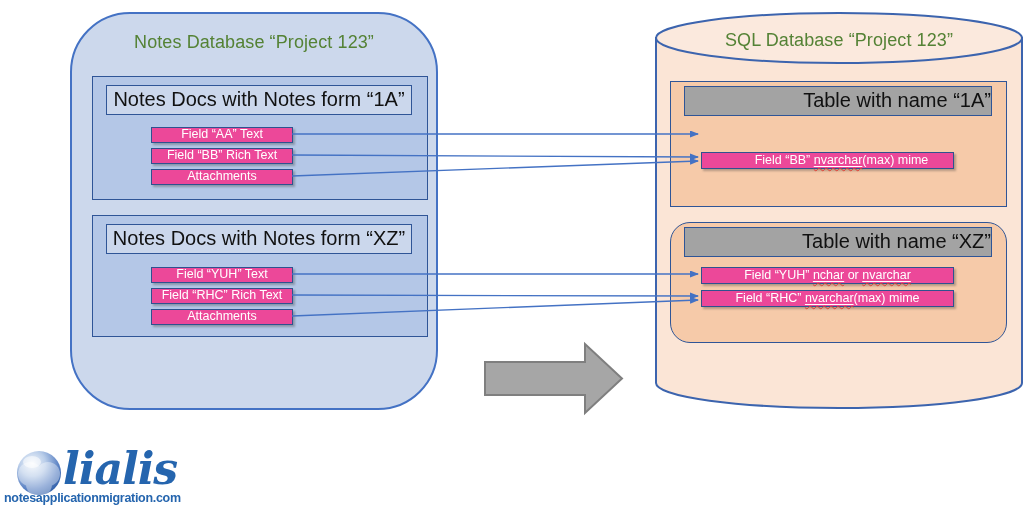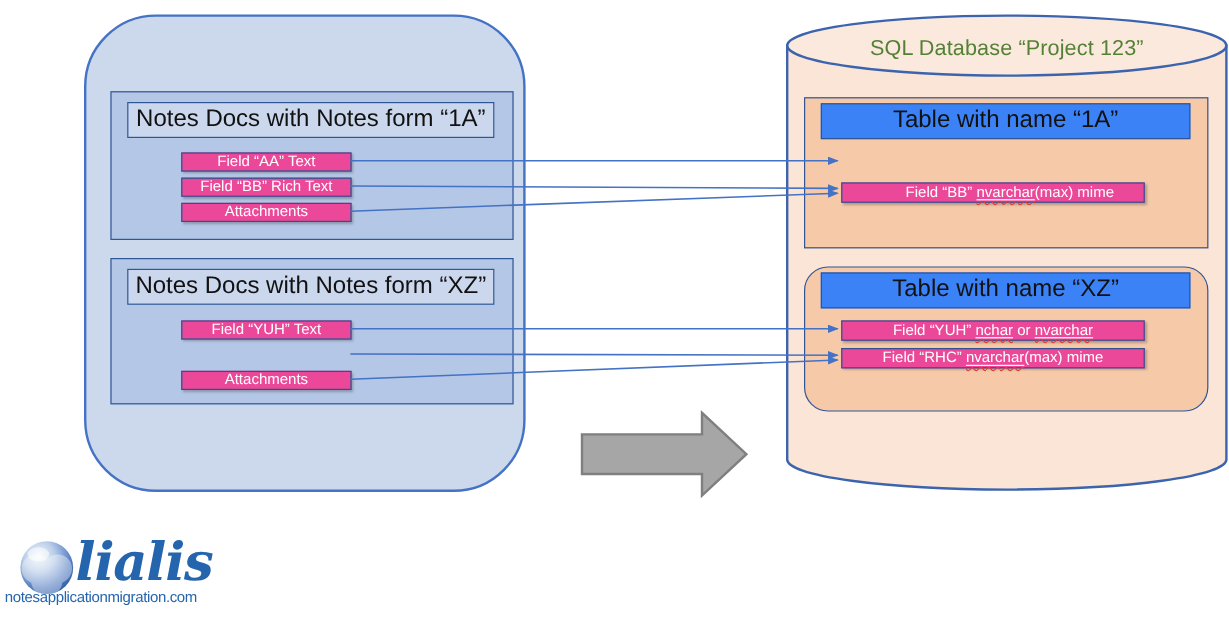--- a/index.html
+++ b/index.html
@@ -20,66 +20,68 @@
   .db-title.notes{left:70px;top:31px;width:368px;}
   .db-title.sql{left:656px;top:29px;width:366px;}
   .group{position:absolute;box-sizing:border-box;border:1.5px solid #2F5597;}
   .group.blue{background:#B4C7E7;padding-left:20px;}
   .group.peach{background:#F6CAA9;}
   .ghead{
     position:absolute;box-sizing:border-box;border:1.5px solid #2F5597;
     text-align:center;color:#111;font-size:20px;line-height:27px;white-space:nowrap;
   }
   .ghead.blue{background:#CBD7EC;}
-  .ghead.peach{background:#3b82f6;}
+  .ghead.peach{background:#a3a3a3;text-align:right;}
   .fbtn{
     position:absolute;box-sizing:border-box;background:#ec4899;border:1px solid #2F528F;
     color:#fff;text-align:center;white-space:nowrap;
     box-shadow:1.5px 1.5px 2px rgba(60,60,60,.35);
   }
   .fbtn.left{font-size:12.5px;line-height:13.5px;}
   .fbtn.right{font-size:12.5px;line-height:14.5px;}
   .u-solid{text-decoration:underline;text-decoration-thickness:1px;text-underline-offset:2px;}
   .u-wavy{text-decoration:underline wavy #E03C31;text-decoration-thickness:1px;text-underline-offset:3px;}
   
   .logo-text{
     position:absolute;left:63px;top:446px;color:#2565AE;
     font-family:"DejaVu Serif",serif;font-style:italic;font-weight:bold;
     font-size:44px;line-height:46px;letter-spacing:-1px;
   }
   .logo-url{
     position:absolute;left:4px;top:491px;color:#2565AE;
-    font-size:12.5px;font-weight:normal;letter-spacing:-0.3px;line-height:15px;
+    font-size:12.5px;font-weight:bold;letter-spacing:-0.3px;line-height:15px;
   }
 </style>
 </head>
 <body>
 
 <div class="stage">
 
   <svg class="layer" width="1024" height="516" viewBox="0 0 1024 516">
     <g>
       <path d="M656,38 L656,383 A183,25 0 0 0 1022,383 L1022,38 Z" fill="#FBE5D6" stroke="#3C64AE" stroke-width="2"></path>
       <ellipse cx="839" cy="38" rx="183" ry="25" fill="#FBE9DD" stroke="#3C64AE" stroke-width="2"></ellipse>
     </g>
     <polygon points="485,362 585,362 585,344 622,378.5 585,413 585,395 485,395" fill="#A6A6A6" stroke="#7F7F7F" stroke-width="2"></polygon>
   </svg>
 
   <div class="notes-panel"></div>
+  <div class="db-title notes">Notes Database “Project 123”</div>
 
   <div class="group blue" style="left:92px;top:76px;width:336px;height:124px;">
     <div class="ghead blue" style="left:13px;top:8px;width:306px;height:30px;">Notes Docs with Notes form “1A”</div>
     <div class="fbtn left" style="left:58px;top:50px;width:142px;height:16px;">Field “AA” Text</div>
     <div class="fbtn left" style="left:58px;top:71px;width:142px;height:16px;">Field “BB” Rich Text</div>
     <div class="fbtn left" style="left:58px;top:92px;width:142px;height:16px;">Attachments</div>
   </div>
 
   <div class="group blue" style="left:92px;top:215px;width:336px;height:122px;">
     <div class="ghead blue" style="left:13px;top:8px;width:306px;height:30px;">Notes Docs with Notes form “XZ”</div>
     <div class="fbtn left" style="left:58px;top:51px;width:142px;height:16px;">Field “YUH” Text</div>
+    <div class="fbtn left" style="left:58px;top:72px;width:142px;height:16px;">Field “RHC” Rich Text</div>
     <div class="fbtn left" style="left:58px;top:93px;width:142px;height:16px;">Attachments</div>
   </div>
 
   <div class="db-title sql">SQL Database “Project 123”</div>
 
   <div class="group peach" style="left:670px;top:81px;width:337px;height:126px;">
     <div class="ghead peach" style="left:13px;top:4px;width:308px;height:30px;">Table with name “1A”</div>
     <div class="fbtn right" style="left:30px;top:70px;width:253px;height:17px;padding-left:28px;"><span>Field “BB” </span><span class="u-solid"><span class="u-wavy">nvarchar</span></span><span>(max) mime</span></div>
   </div>
 

